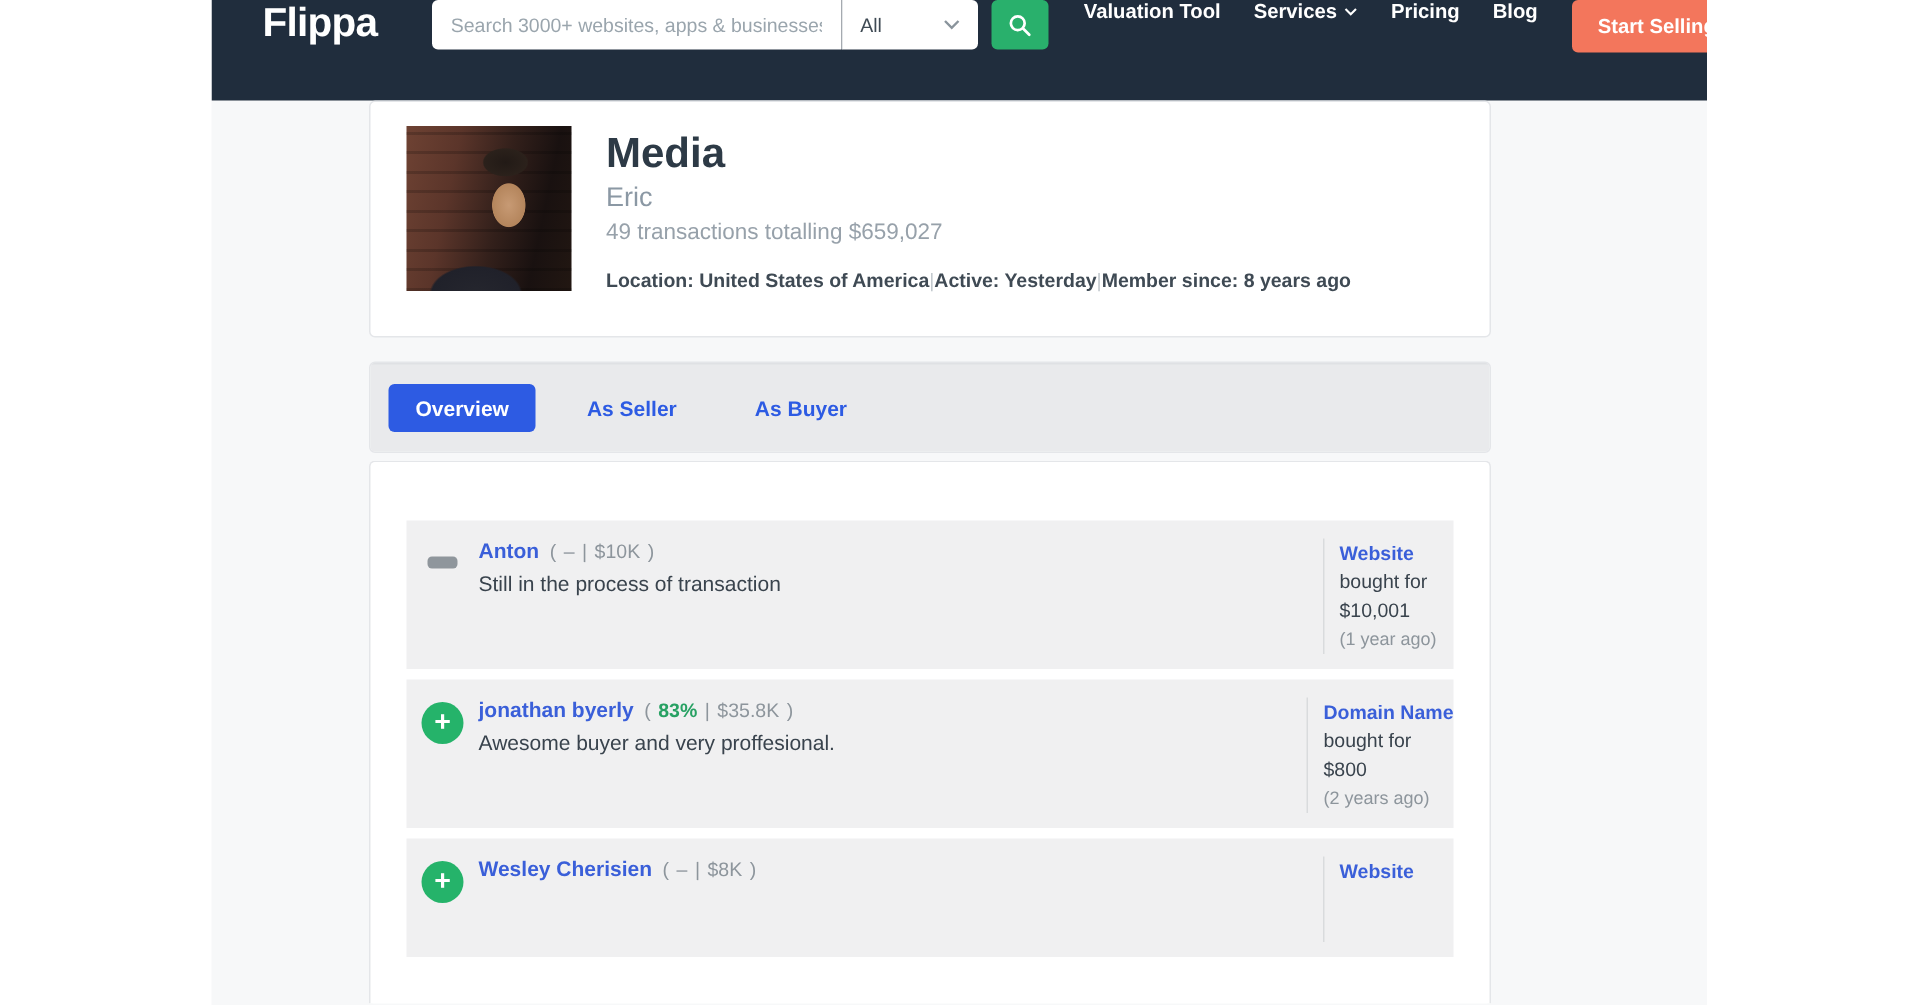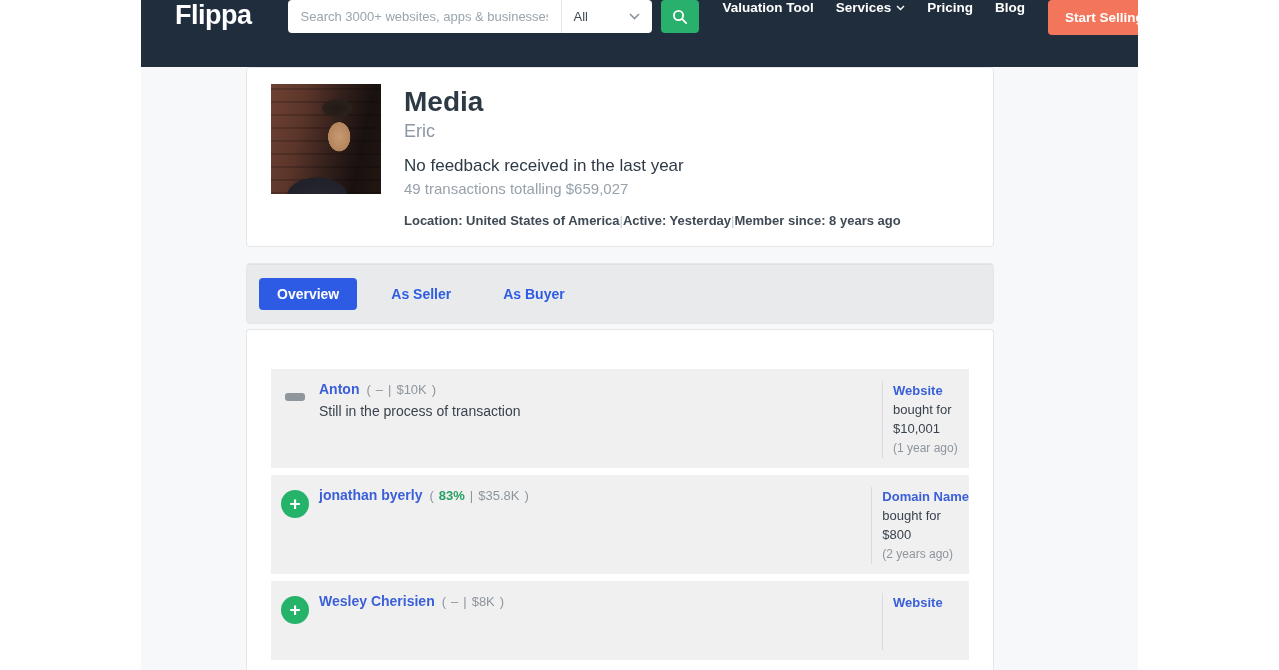--- a/index.html
+++ b/index.html
@@ -115,21 +115,20 @@
 
   </header>
 
   <div class="content">
 
     <section class="card profile-card">
       <div class="profile-photo"></div>
       <div class="profile-info">
         <div class="profile-name">Media</div>
         <div class="profile-subtitle">Eric</div>
-        <div class="profile-feedback-summary">No feedback received in the last year</div>
         <div class="profile-transactions">49 transactions totalling $659,027</div>
         <div class="profile-meta">
           <span>Location: United States of America</span>
           <span class="pipe">|</span>
           <span>Active: Yesterday</span>
           <span class="pipe">|</span>
           <span>Member since: 8 years ago</span>
         </div>
       </div>
     </section>
@@ -177,20 +176,21 @@
           <div class="fline">
             <a class="fname">jonathan byerly</a>
             <span class="fmeta">
               <span>(</span>
               <span class="frating pos">83%</span>
               <span>|</span>
               <span>$35.8K</span>
               <span>)</span>
             </span>
           </div>
+          <div class="fcomment">Awesome buyer and very proffesional.</div>
         </div>
         <div class="fright">
           <a>Domain Name</a>
           <div>bought for</div>
           <div>$800</div>
           <div class="fago">(2 years ago)</div>
         </div>
       </div>
 
       <div class="frow">

